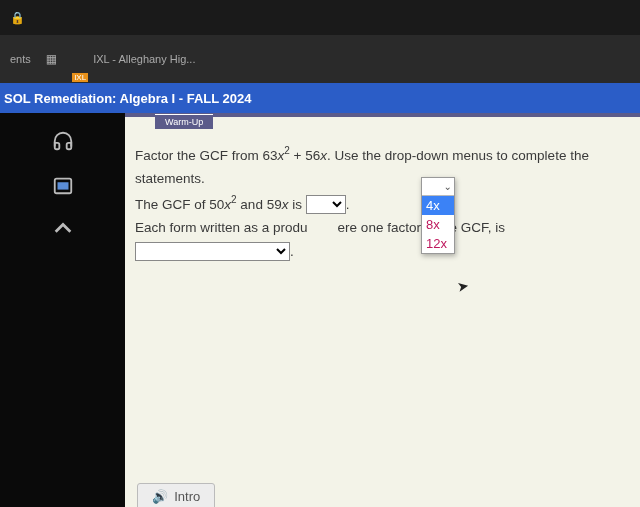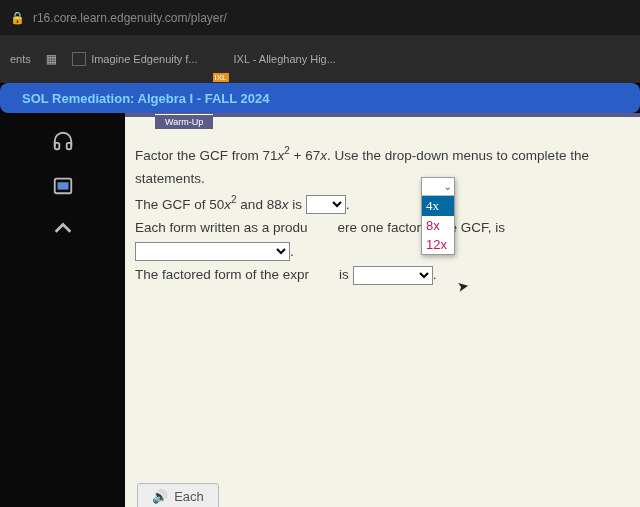--- a/index.html
+++ b/index.html
@@ -38,27 +38,26 @@
     }
     .bm-icon {
       width: 14px;
       height: 14px;
       display: inline-block;
     }
     .bm-ixl { background: #e8911a; padding: 0 2px; font-size: 8px; color: #fff; margin-top: 36px; }
     .course-header {
       height: 30px;
       background: #2b5dc7;
-      color: #7dd3fc;
-      display: flex;
-      align-items: center;
-      padding: 0 22px;
+      color: #ffffff;
+      display: flex;
+      align-items: center;
+      padding: 0 4px;
       font-size: 13px;
       font-weight: bold;
-      border-radius: 8px;
     }
     .content-area {
       display: flex;
       height: calc(100% - 98px);
     }
     .left-sidebar {
       width: 125px;
       background: #0a0a0a;
       display: flex;
       flex-direction: column;
@@ -128,23 +127,22 @@
       padding-right: 2px;
       font-size: 10px;
       color: #555;
     }
     .dropdown-open .dd-option {
       padding: 2px 4px;
       font-size: 13px;
       color: #be185d;
     }
     .dropdown-open .dd-option.highlight {
-      background: #0369a1;
+      background: #3b82f6;
       color: #fff;
-      font-family: Liberation Serif, serif;
     }
     .intro-btn {
       position: absolute;
       bottom: 12px;
       left: 12px;
       border: 1px solid #bbb;
       background: #ededed;
       padding: 5px 14px;
       border-radius: 3px;
       display: flex;
@@ -161,32 +159,27 @@
       font-size: 14px;
       color: #222;
       transform: rotate(-10deg);
     }
   </style>
 </head>
 <body>
 
 <div class="browser-bar">
   <span class="lock">🔒</span>
-  <span>r16.core.learn.edgenuity.com/player/</span>
 </div>
 
 <div class="bookmarks-bar">
   <div class="bm-item">
     <span>ents</span>
   </div>
   <span style="font-size:12px;">▦</span>
-  <div class="bm-item">
-    <span class="bm-icon" style="border:1px solid #666;"></span>
-    <span>Imagine Edgenuity f...</span>
-  </div>
   <div class="bm-item">
     <span class="bm-ixl">IXL</span>
     <span>IXL - Alleghany Hig...</span>
   </div>
 </div>
 
 <div class="course-header">
   <span>SOL Remediation: Algebra I - FALL 2024</span>
 </div>
 
@@ -209,40 +202,37 @@
           <path d="M4 15l8-8 8 8"></path>
         </svg>
     </div>
   </div>
 
   <div class="main-panel">
     <div class="warmup-tab">Warm-Up</div>
 
     <div class="question-area">
       <div>
-        <span>Factor the GCF from 71</span><i>x</i><span class="sup">2</span><span> + 67</span><i>x</i><span>. Use the drop-down menus to complete the statements.</span>
+        <span>Factor the GCF from 63</span><i>x</i><span class="sup">2</span><span> + 56</span><i>x</i><span>. Use the drop-down menus to complete the statements.</span>
       </div>
       <div>
-        <span>The GCF of 50</span><i>x</i><span class="sup">2</span><span> and 88</span><i>x</i><span> is </span><select class="dd dd-small"></select>.
+        <span>The GCF of 50</span><i>x</i><span class="sup">2</span><span> and 59</span><i>x</i><span> is </span><select class="dd dd-small"></select>.
       </div>
       <div>
         <span>Each form written as a produ</span>&nbsp;&nbsp;&nbsp;&nbsp;&nbsp;&nbsp;&nbsp;&nbsp;<span>ere one factor is the GCF, is </span><select class="dd dd-large"></select>.
-      </div>
-      <div>
-        <span>The factored form of the expr</span>&nbsp;&nbsp;&nbsp;&nbsp;&nbsp;&nbsp;&nbsp;<span> is </span><select class="dd dd-med"></select>.
       </div>
     </div>
 
     <div class="dropdown-open">
       <div class="dd-trigger">⌄</div>
       <div class="dd-option highlight">4x</div>
       <div class="dd-option">8x</div>
       <div class="dd-option">12x</div>
     </div>
 
     <div class="intro-btn">
       <span class="speaker">🔊</span>
-      <span>Each</span>
+      <span>Intro</span>
     </div>
   </div>
 </div>
 
 <div class="cursor">➤</div>
 
 </body></html>

